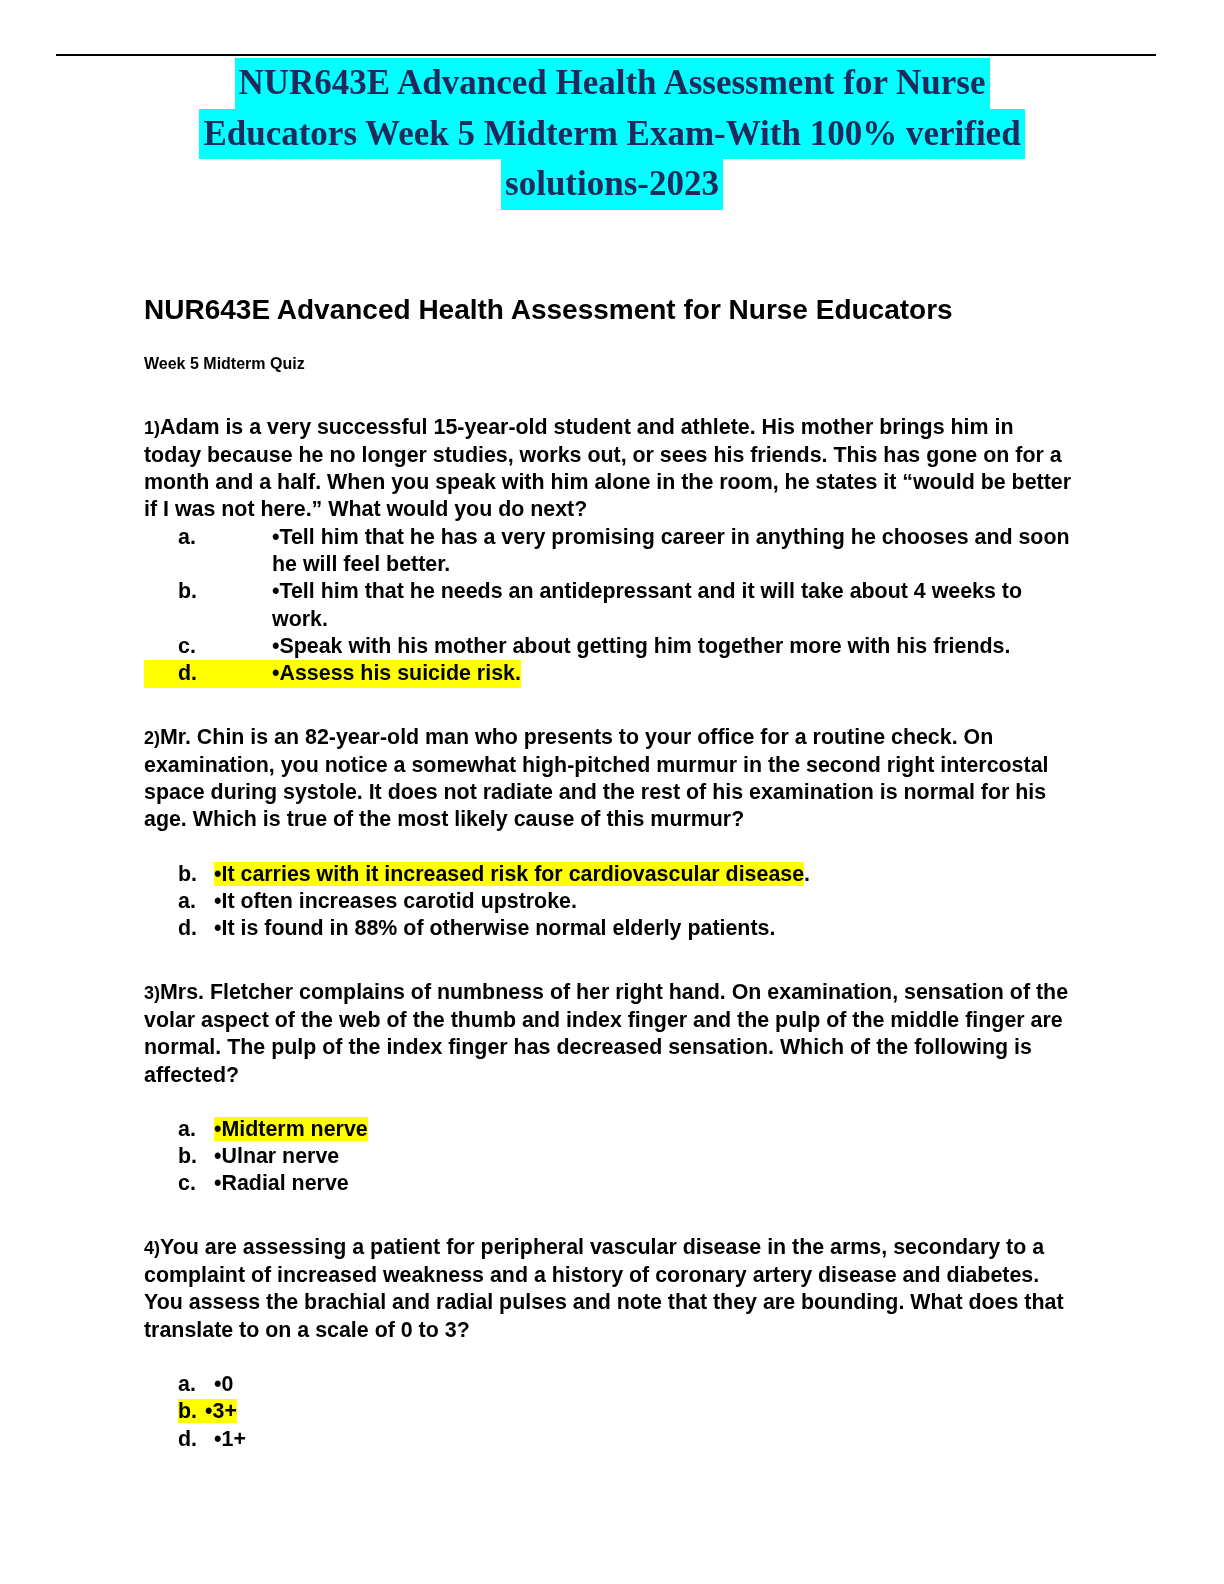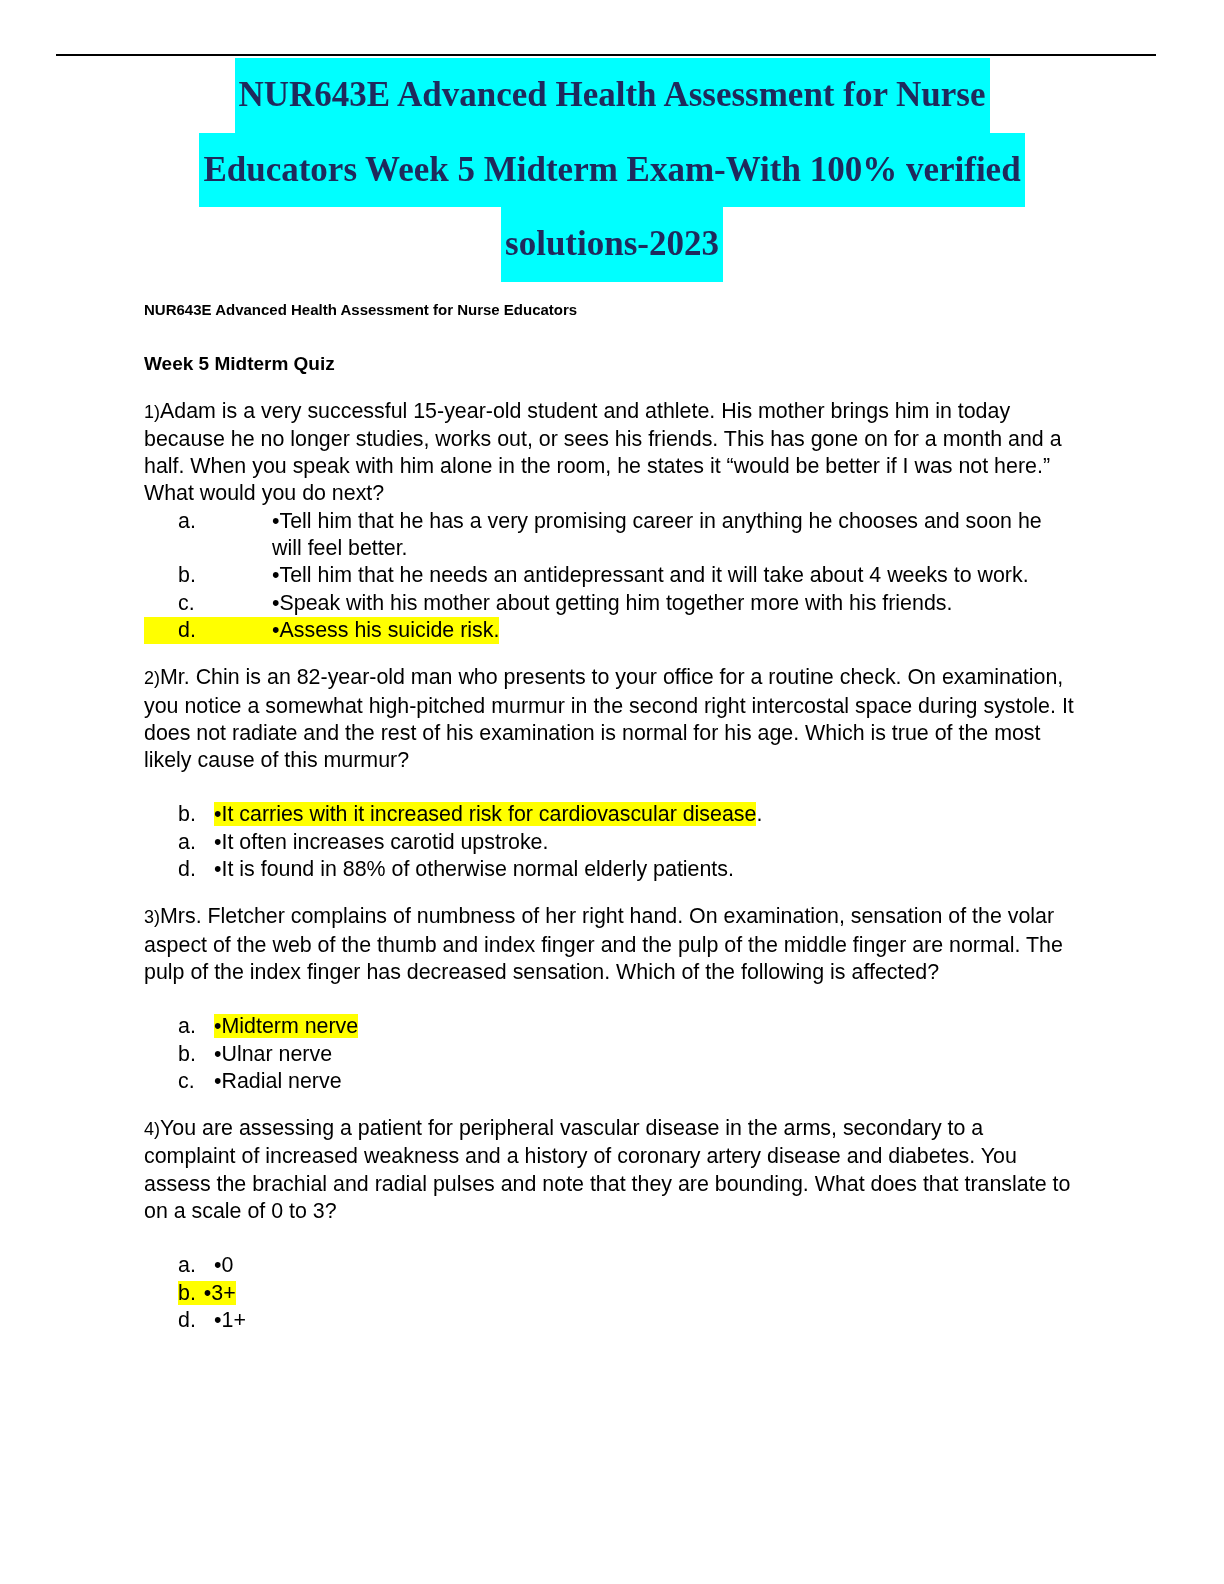--- a/index.html
+++ b/index.html
@@ -2,25 +2,25 @@
 <html><head>
   <meta charset="utf-8">
   <style>
     html, body { margin: 0; padding: 0; background: #ffffff; }
     body { width: 1224px; height: 1584px; position: relative; overflow: hidden;
            font-family: "Liberation Sans", sans-serif; color: #000; }
     .top-rule { position: absolute; left: 56px; top: 54px; width: 1100px; height: 2px; background: #000; }
     .title-block { position: absolute; left: 0; top: 58px; width: 1224px; text-align: center;
                    font-family: "Liberation Serif", serif; font-weight: bold; font-size: 35px;
                    line-height: 42.5px; color: #1f2a5c; }
-    .title-line { display: inline-block; background: #00ffff; padding: 16px 4px; }
+    .title-line { display: inline-block; background: #00ffff; padding: 4px 4px; }
     .doc { position: absolute; left: 144px; top: 296px; width: 930px; font-size: 21.4px; line-height: 27.3px; }
-    .h1 { font-weight: bold; font-size: 15px; margin: 0; }
-    .h2 { font-weight: bold; font-size: 19px; margin: 27px 0 8px 0; }
-    .q { margin-top: 20px; }
+    .h1 { font-weight: bold; font-size: 28px; margin: 0; }
+    .h2 { font-weight: bold; font-size: 16px; margin: 27px 0 8px 0; }
+    .q { margin-top: 36px; font-weight: bold; }
     .qnum { font-size: 18px; }
     .opts1 { margin-top: 0; }
     .opt1 { display: flex; }
     .opt1 .letter { width: 94px; padding-left: 34px; flex: none; }
     .opt1 .txt { flex: 1; }
     .opts2 { margin-top: 27px; padding-left: 34px; }
     .opt2 .letter { display: inline-block; width: 36px; }
     .hl { background: #ffff00; }
   </style>
 </head>

